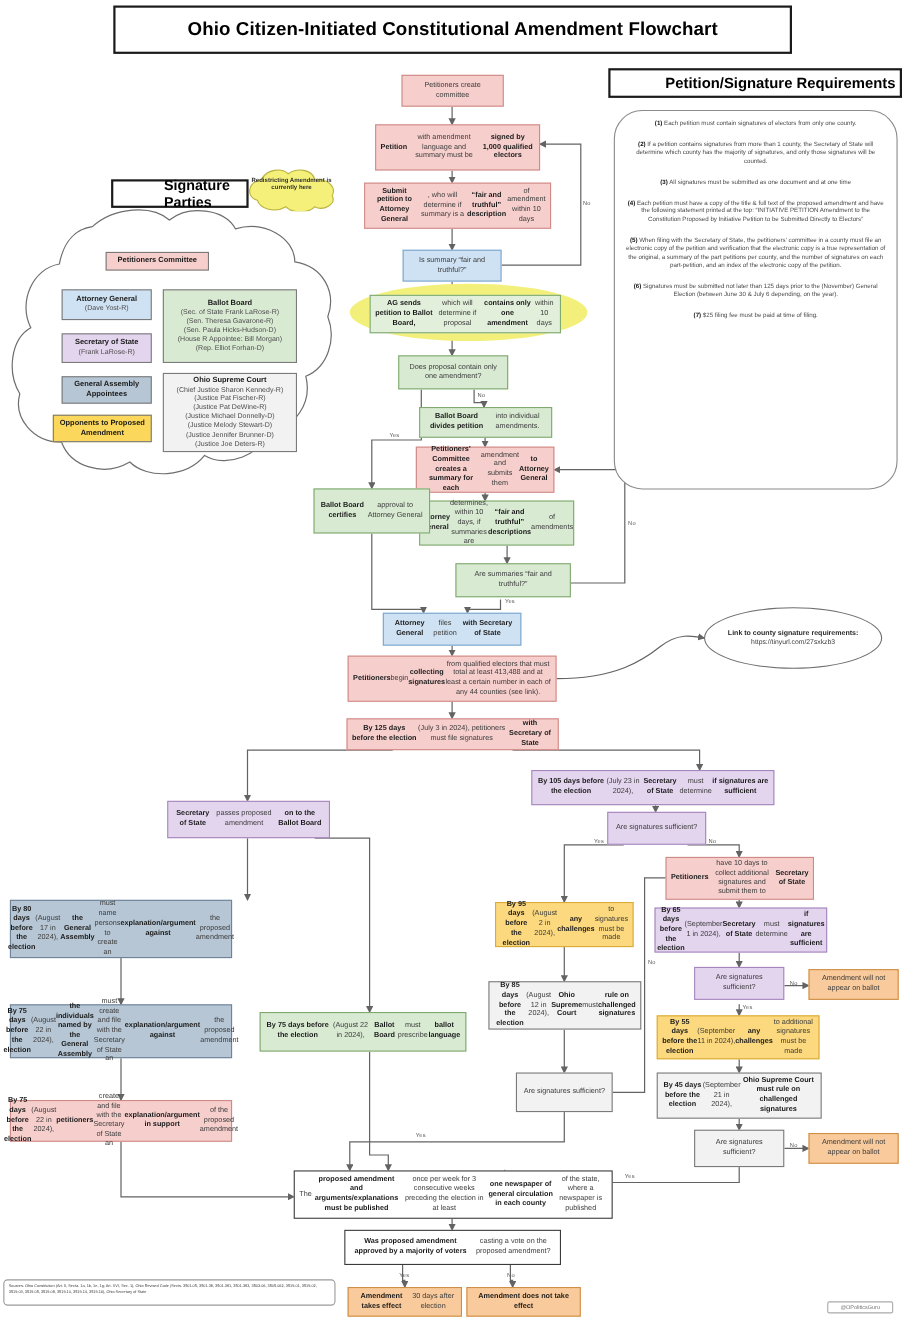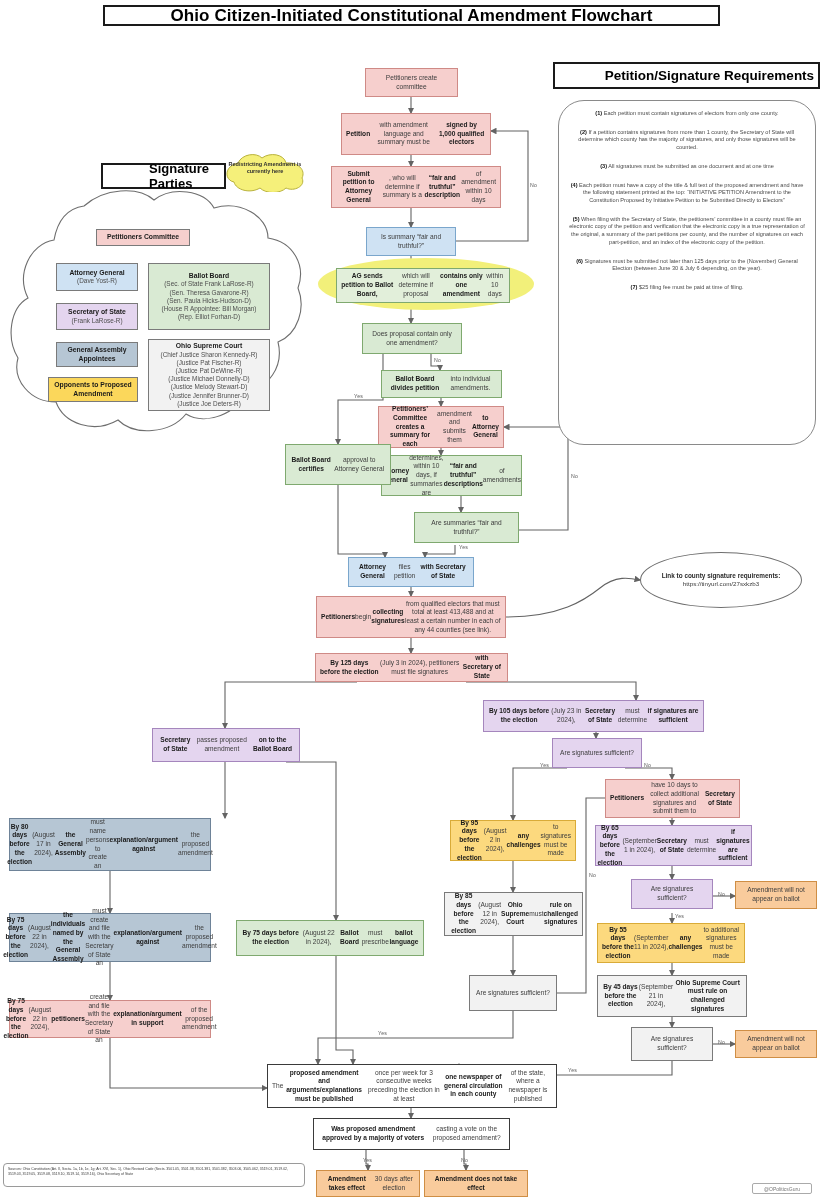--- a/index.html
+++ b/index.html
@@ -36,21 +36,21 @@
   .yellow { background: #fbd75b; border-color: #d4ab1e; }
   .ylow2  { background: #fcd97e; border-color: #d9ab38; }
   .orange { background: #f9cb9c; border-color: #cf8e45; }
   .gray   { background: #f2f2f2; border-color: #7a7a7a; }
   .slate  { background: #b6c6d4; border-color: #6e8398; }
   .white  { background: #ffffff; border-color: #3a3a3a; }
   .greenlt{ background: #e2efda; border-color: #7fa96f; }
 
   
   .title-box {
-    position: absolute; left: 103px; top: 5px; width: 617px; height: 21px;
+    position: absolute; left: 103px; top: 5px; width: 617px; height: 44px;
     border: 2px solid #1a1a1a; background: #fff;
     display: flex; align-items: center; justify-content: center;
     font-size: 17px; font-weight: bold; color: #000; letter-spacing: .1px;
   }
   
   .hdr-box {
     position: absolute; border: 2px solid #1a1a1a; background: #fff;
     display: flex; align-items: center; justify-content: center;
     font-weight: bold; color: #000; padding-left: 46px;
   }

